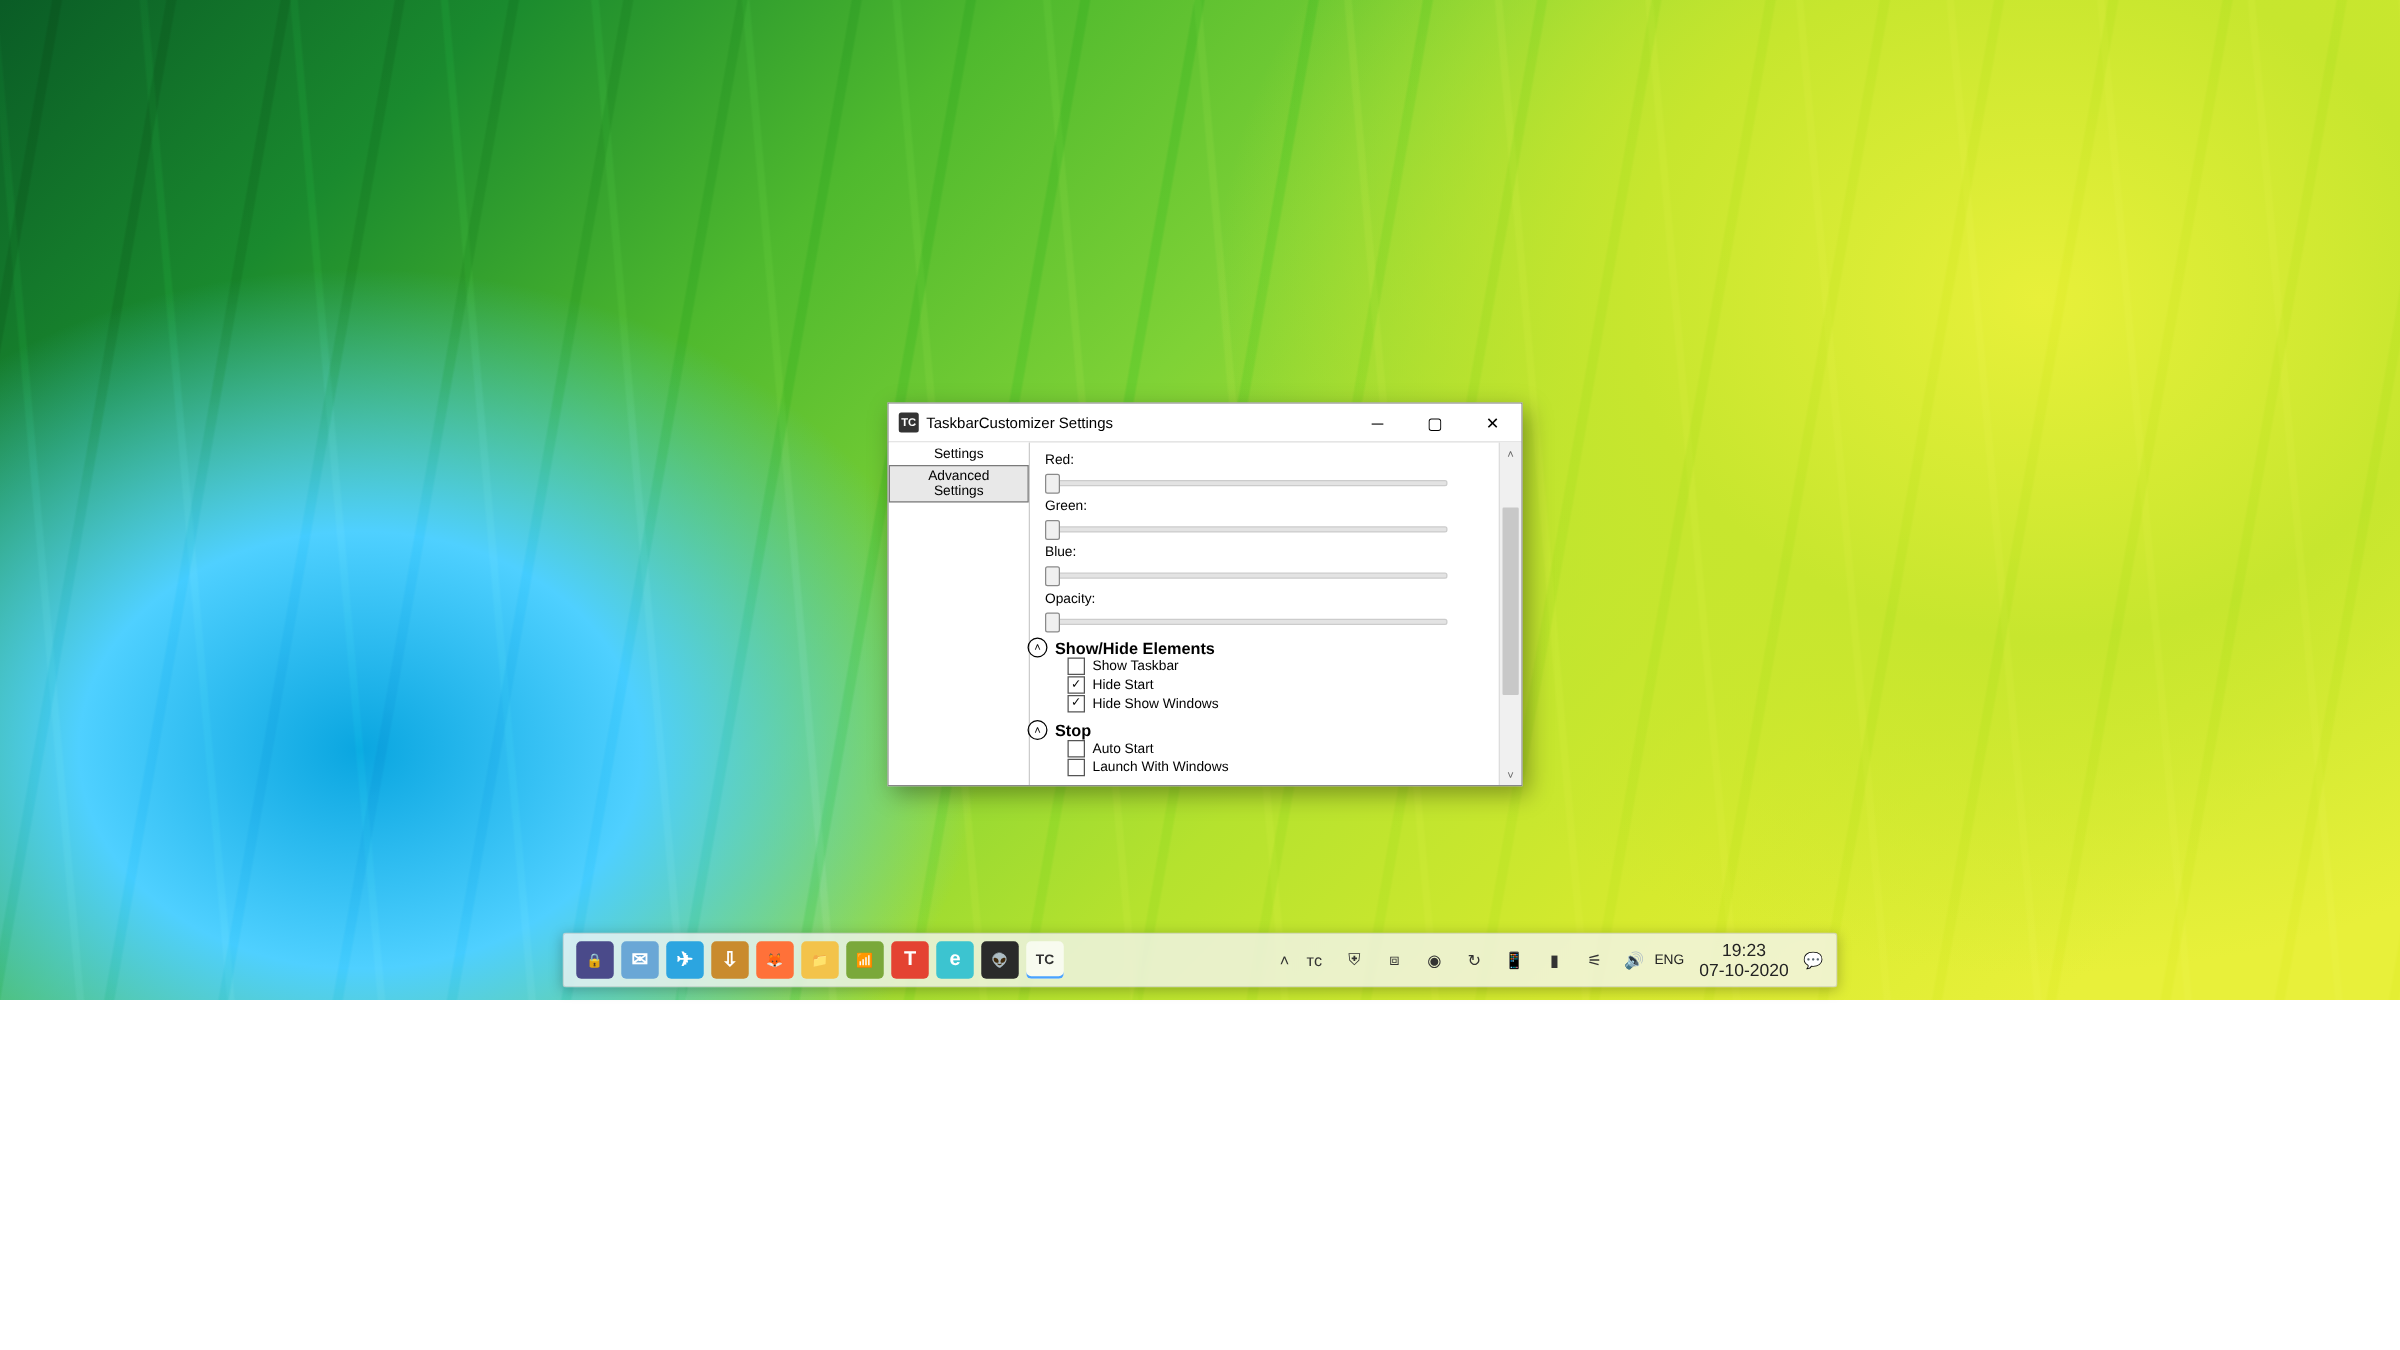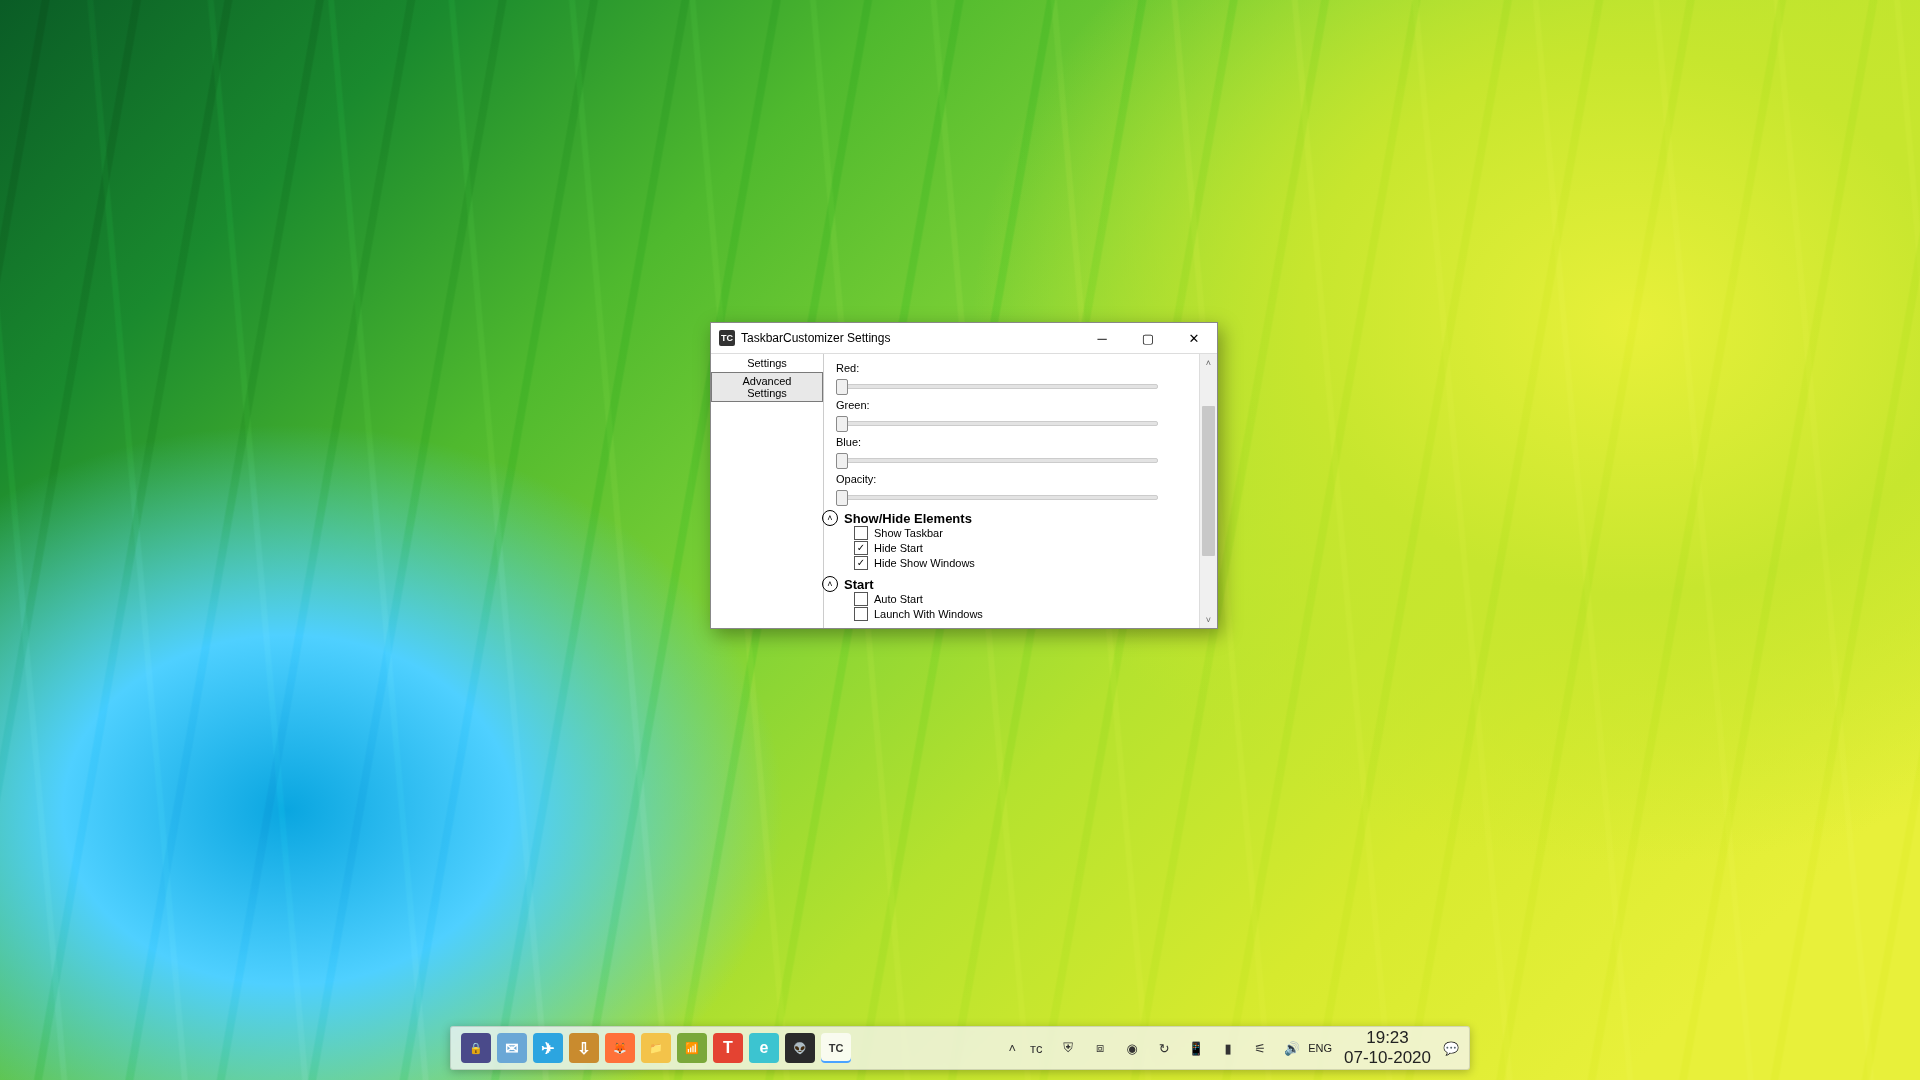--- a/index.html
+++ b/index.html
@@ -1,16 +1,16 @@
 <!DOCTYPE html>
 <html><head>
 <meta charset="utf-8">
 <style>
 html,body{margin:0;padding:0;width:1920px;height:1080px;overflow:hidden;font-family:"Segoe UI",Tahoma,sans-serif}
-.desktop{position:relative;width:1920px;height:1080px;background:
+.desktop{position:relative;width:1920px;height:800px;background:
  radial-gradient(ellipse 900px 700px at 15% 75%,#0aa6e0 0%,#4fd0ff 25%,transparent 55%),
  radial-gradient(ellipse 1100px 900px at 85% 30%,#e8f03a 0%,#c7e62e 30%,transparent 60%),
  linear-gradient(135deg,#0a5c26 0%,#1a8a2e 15%,#4fb92e 30%,#7fd236 45%,#b5e22e 60%,#d6ea2e 75%,#e8f03a 90%)}
 .desktop::before{content:"";position:absolute;inset:0;background:
  repeating-linear-gradient(100deg,transparent 0px,transparent 40px,rgba(0,60,20,.15) 42px,rgba(0,60,20,.15) 48px,transparent 50px,transparent 90px),
  repeating-linear-gradient(85deg,transparent 0px,transparent 60px,rgba(255,255,255,.08) 62px,rgba(255,255,255,.08) 66px,transparent 68px,transparent 120px);
  mix-blend-mode:overlay}
 .window{position:absolute;left:710px;top:322px;width:506px;background:#fff;border:1px solid #888;box-shadow:4px 6px 18px rgba(0,0,0,.35)}
 .titlebar{height:30px;display:flex;align-items:center;padding:0 0 0 8px;background:#fff;font-size:12px;color:#000}
 .titlebar .app-icon{width:16px;height:16px;margin-right:6px;background:#333;color:#fff;font-size:9px;font-weight:bold;display:flex;align-items:center;justify-content:center;border-radius:2px}
@@ -35,21 +35,21 @@
 .chk .box{width:12px;height:12px;border:1px solid #555;display:flex;align-items:center;justify-content:center;font-size:10px;line-height:1;color:#000;background:#fff}
 .footer{padding:6px}
 .stopbtn{width:100%;height:30px;border:1px solid #9a9a9a;background:#f5f5f5;font-size:16px;color:#000;cursor:default}
 .taskbar{position:absolute;left:450px;right:450px;bottom:10px;height:42px;background:rgba(245,245,245,.78);border:1px solid rgba(0,0,0,.12);border-radius:3px;display:flex;align-items:center;box-shadow:0 2px 10px rgba(0,0,0,.25);backdrop-filter:blur(2px)}
 .tb-left{display:flex;align-items:center;gap:6px;padding-left:10px}
 .tb-ico{width:30px;height:30px;border-radius:4px;display:flex;align-items:center;justify-content:center;font-size:16px;color:#fff}
 .tb-ico.active{background:rgba(255,255,255,.7);box-shadow:inset 0 -2px 0 #4aa3ff}
 .tb-spacer{flex:1}
 .tray{display:flex;align-items:center;gap:8px;padding-right:10px;font-size:11px;color:#222}
 .tray .ti{width:16px;height:16px;display:flex;align-items:center;justify-content:center;font-size:13px;color:#333}
-.clock{display:flex;flex-direction:column;align-items:center;line-height:1.15;font-size:17px;margin:0 4px}
+.clock{display:flex;flex-direction:column;align-items:center;line-height:1.15;font-size:14px;margin:0 4px}
 </style>
 </head>
 <body>
 
 <div class="desktop">
 
   <div class="window">
     <div class="titlebar">
       <div class="app-icon">TC</div>
       <div class="title">TaskbarCustomizer Settings</div>
@@ -102,21 +102,21 @@
             <div class="box">✓</div>
             <span>Hide Start</span>
           </div>
         <div class="chk">
             <div class="box">✓</div>
             <span>Hide Show Windows</span>
           </div>
 
         <div class="section" style="margin-left:-14px">
           <div class="chev">˄</div>
-          <div class="hd">Start</div>
+          <div class="hd">Stop</div>
         </div>
         <div class="chk">
             <div class="box"></div>
             <span>Auto Start</span>
           </div>
         <div class="chk">
             <div class="box"></div>
             <span>Launch With Windows</span>
           </div>
 

